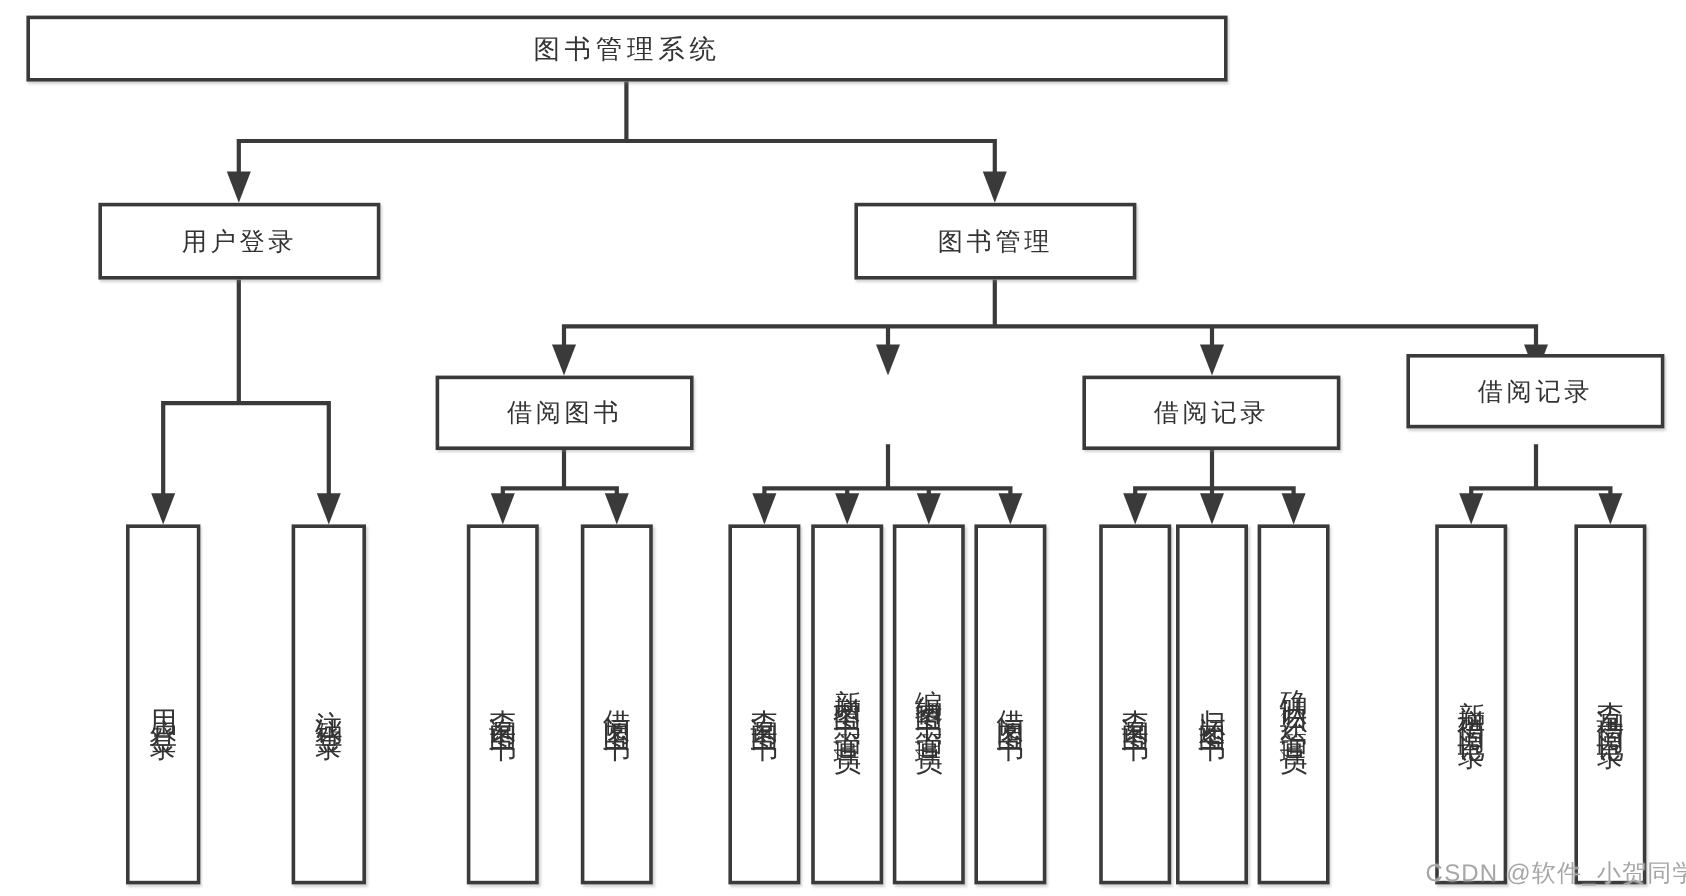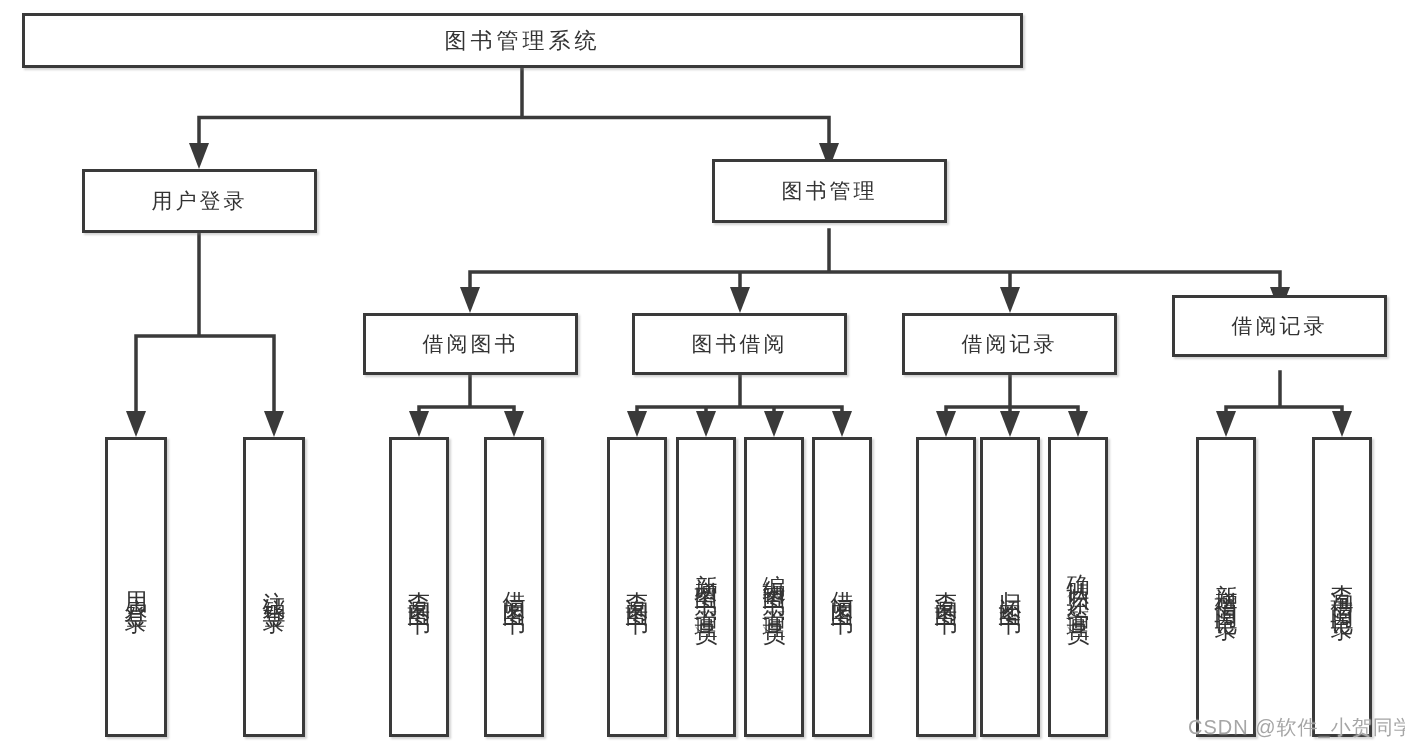--- a/index.html
+++ b/index.html
@@ -86,29 +86,26 @@
       <polygon points="1332,411 1352,411 1342,437" fill="#3a3a3a"></polygon>
     </svg>
 
   <div class="node h root" style="left:22px;top:13px;width:1001px;height:55px">
     <span>图书管理系统</span>
   </div>
 
   <div class="node h" style="left:82px;top:169px;width:235px;height:64px">
     <span>用户登录</span>
   </div>
-  <div class="node h" style="left:712px;top:159px;width:235px;height:64px">
+  <div class="node h" style="left:712px;top:169px;width:235px;height:64px">
     <span>图书管理</span>
   </div>
 
   <div class="node h" style="left:363px;top:313px;width:215px;height:62px">
     <span>借阅图书</span>
-  </div>
-  <div class="node h" style="left:632px;top:313px;width:215px;height:62px">
-    <span>图书借阅</span>
   </div>
   <div class="node h" style="left:902px;top:313px;width:215px;height:62px">
     <span>借阅记录</span>
   </div>
   <div class="node h" style="left:1172px;top:295px;width:215px;height:62px">
     <span>借阅记录</span>
   </div>
 
   <div class="node v" style="left:105px;top:437px;width:62px;height:300px">
     <span>用户登录</span>

